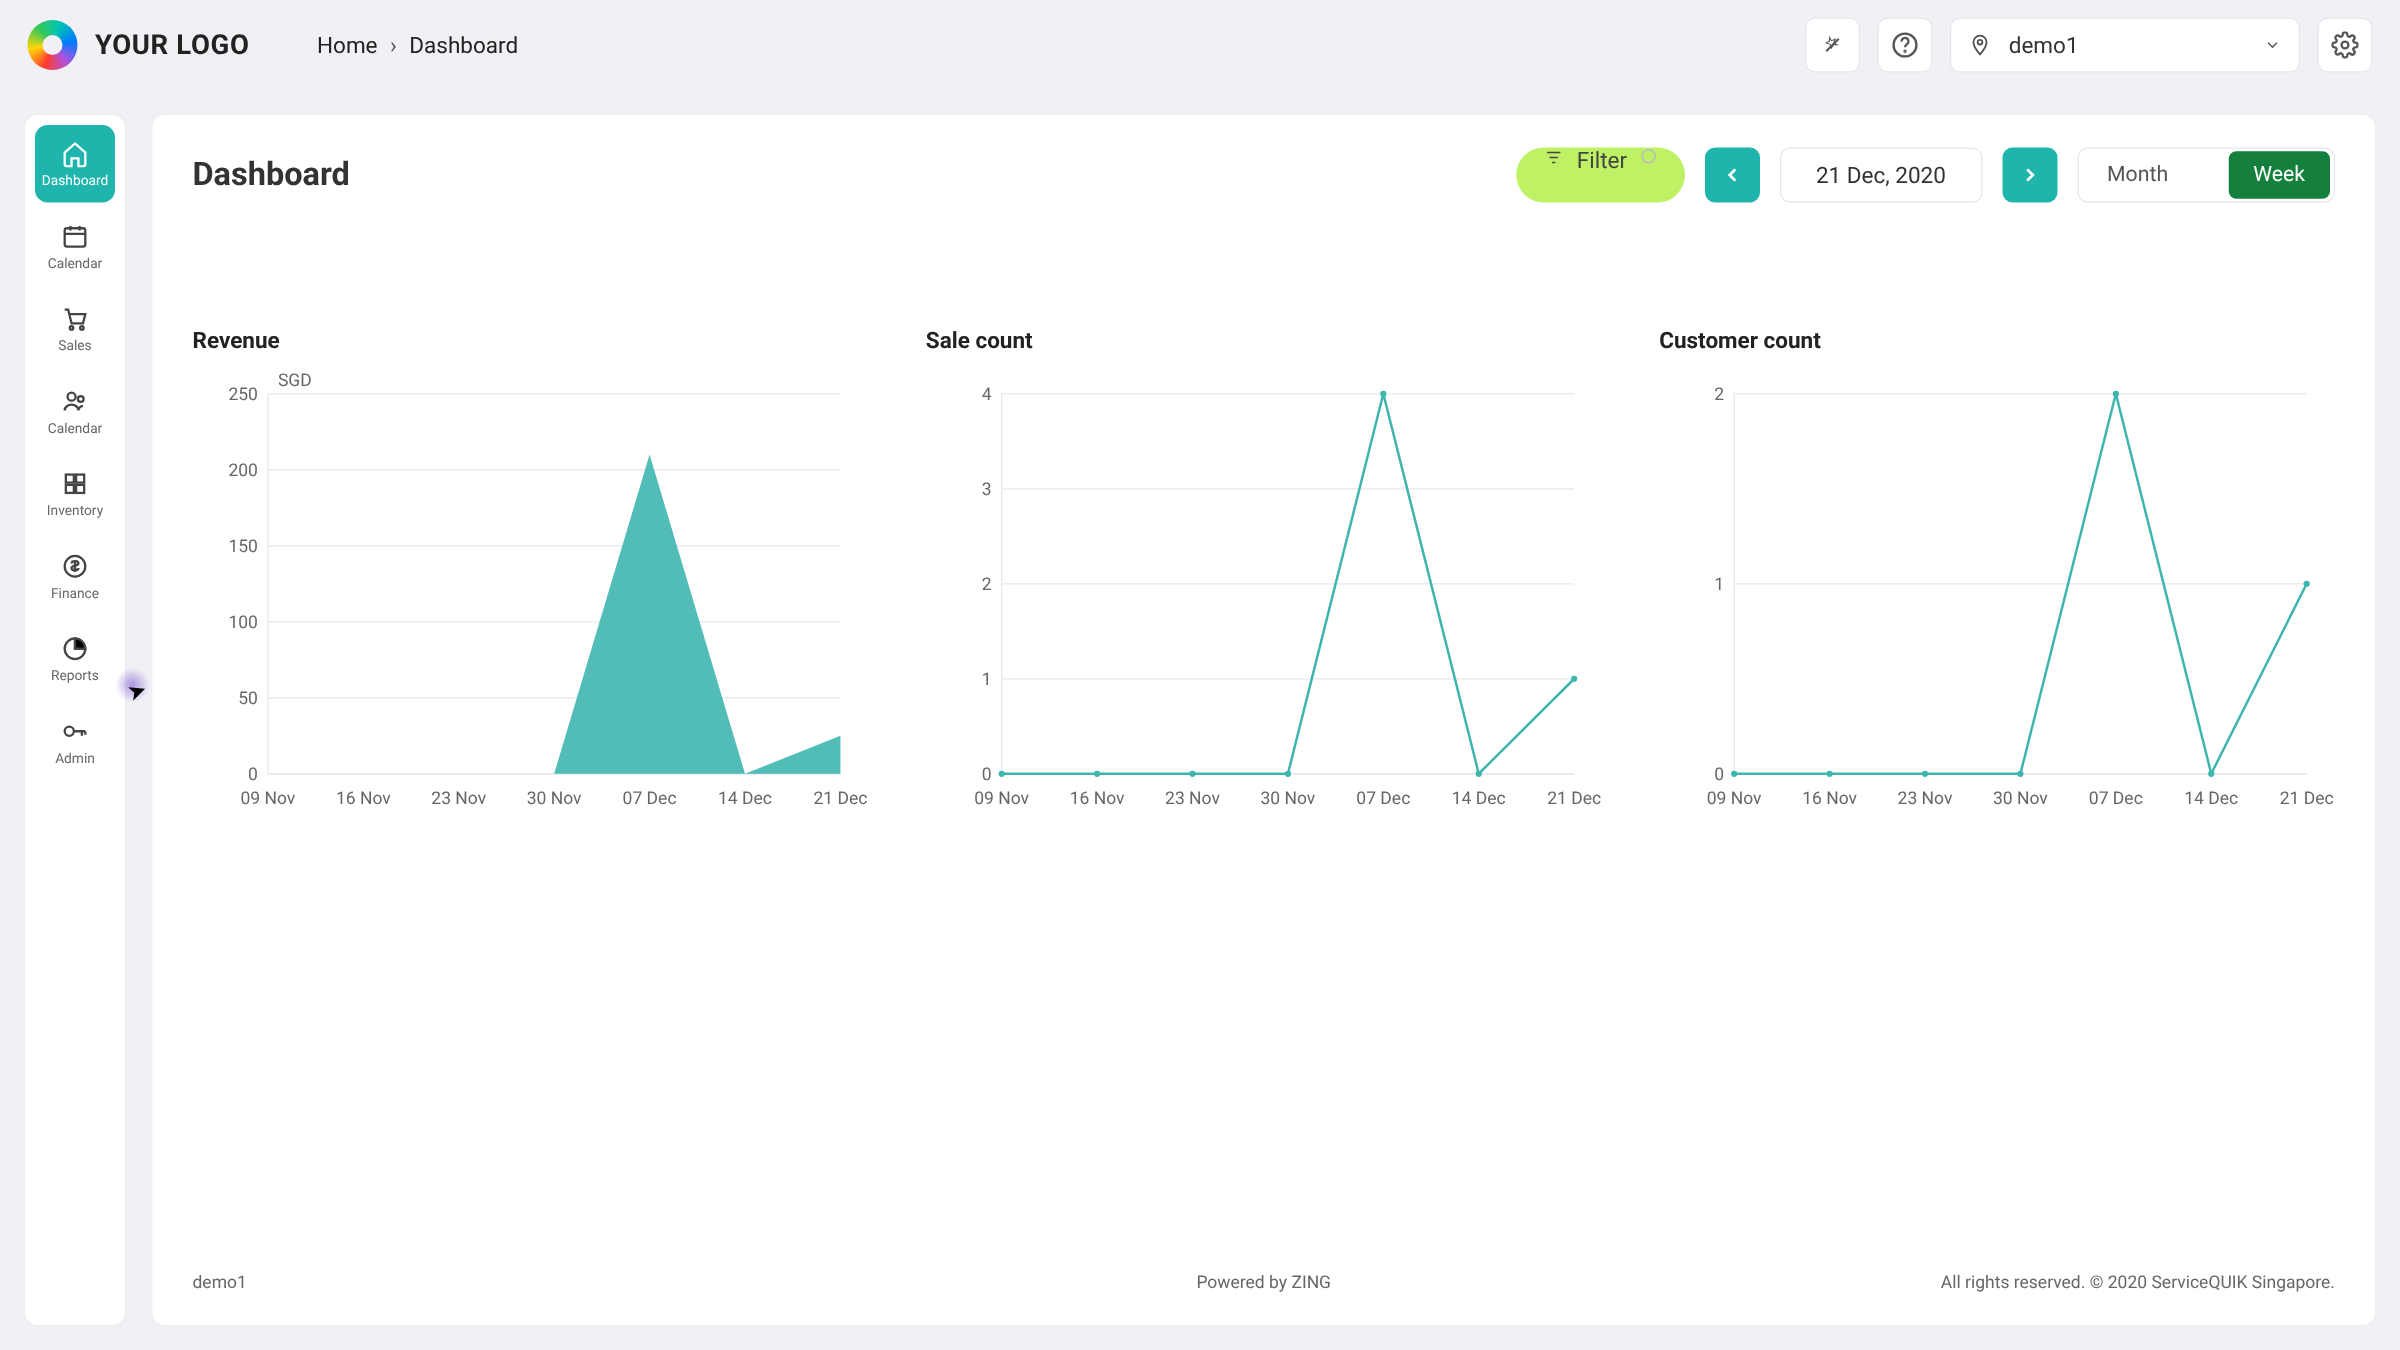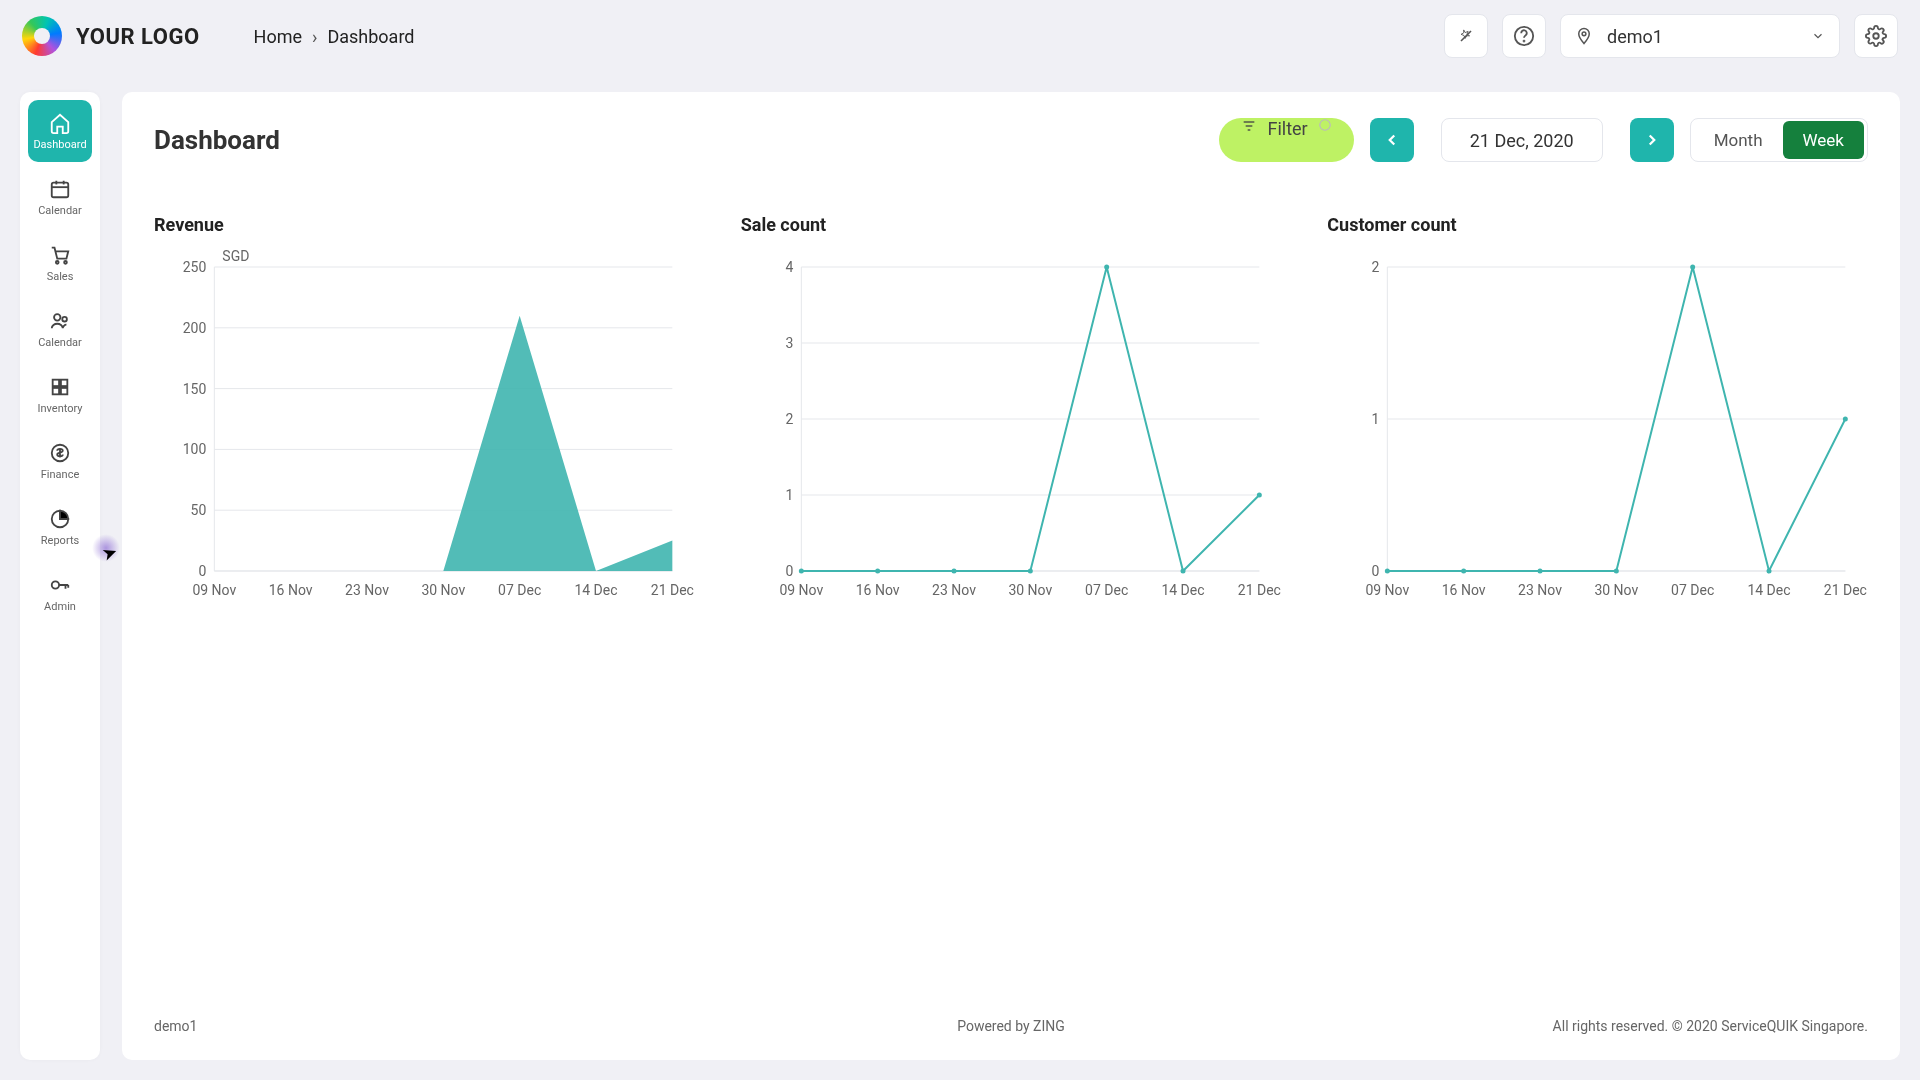--- a/index.html
+++ b/index.html
@@ -27,30 +27,30 @@
 .nav-item.active .nav-lbl { color:#fff; }
 .nav-bottom { margin-top:auto; display:flex; flex-direction:column; align-items:center; }
 .nav-item.logout .nav-lbl, .nav-item.logout svg { color:#e74c3c; }
 
 
 .main { position:absolute; left:122px; right:20px; top:92px; bottom:20px; background:#fff; border-radius:10px; padding:26px 32px; display:flex; flex-direction:column; }
 .main-head { display:flex; align-items:center; gap:14px; }
 .page-title { font-size:26px; font-weight:700; color:#333; }
 .tool-right { margin-left:auto; display:flex; align-items:center; gap:16px; }
 .filter-btn { height:44px; padding:0 22px; border-radius:22px; background:#bef264; display:flex; align-items:flex-start; gap:10px; cursor:pointer; color:#444; font-size:18px; }
-.date-nav { display:flex; align-items:center; gap:15px; }
+.date-nav { display:flex; align-items:center; gap:4px; }
 .sq-btn { width:44px; height:44px; border-radius:8px; background:#1fb5ac; color:#fff; display:flex; align-items:center; justify-content:center; cursor:pointer; }
 .date-display { height:44px; padding:0 28px; border:1px solid #e4e6ec; border-radius:8px; margin:0 12px; display:flex; align-items:center; font-size:18px; color:#333; }
-.period-toggle { height:44px; border:1px solid #e4e6ec; border-radius:8px; display:flex; align-items:center; padding:3px; }
+.period-toggle { height:44px; border:1px solid #e4e6ec; border-radius:8px; display:flex; align-items:center; padding:3px;gap:28px; }
 .period-opt { height:38px; padding:0 20px; border-radius:6px; display:flex; align-items:center; font-size:17px; color:#555; cursor:pointer; }
 .period-opt.active { background:#15803d; color:#fff; }
 
 
 .charts-row { display:flex; gap:46px; margin-top:52px; }
-.chart-box { flex:1; }
+.chart-box { flex:1;margin-top:48px; }
 .chart-title { font-size:18px; font-weight:700; color:#222; margin-bottom:10px; }
 .chart-svg { width:100%; height:360px; }
 .axis-label { font-size:14px; fill:#666; }
 .grid-line { stroke:#e5e7eb; stroke-width:1; }
 .area-fill { fill:#3fb5af; opacity:.9; }
 .line-stroke { stroke:#3fb5af; stroke-width:2; fill:none; }
 .dot { fill:#3fb5af; }
 
 
 .main-footer { margin-top:auto; display:flex; align-items:center; font-size:14px; color:#666; padding-top:10px; }

